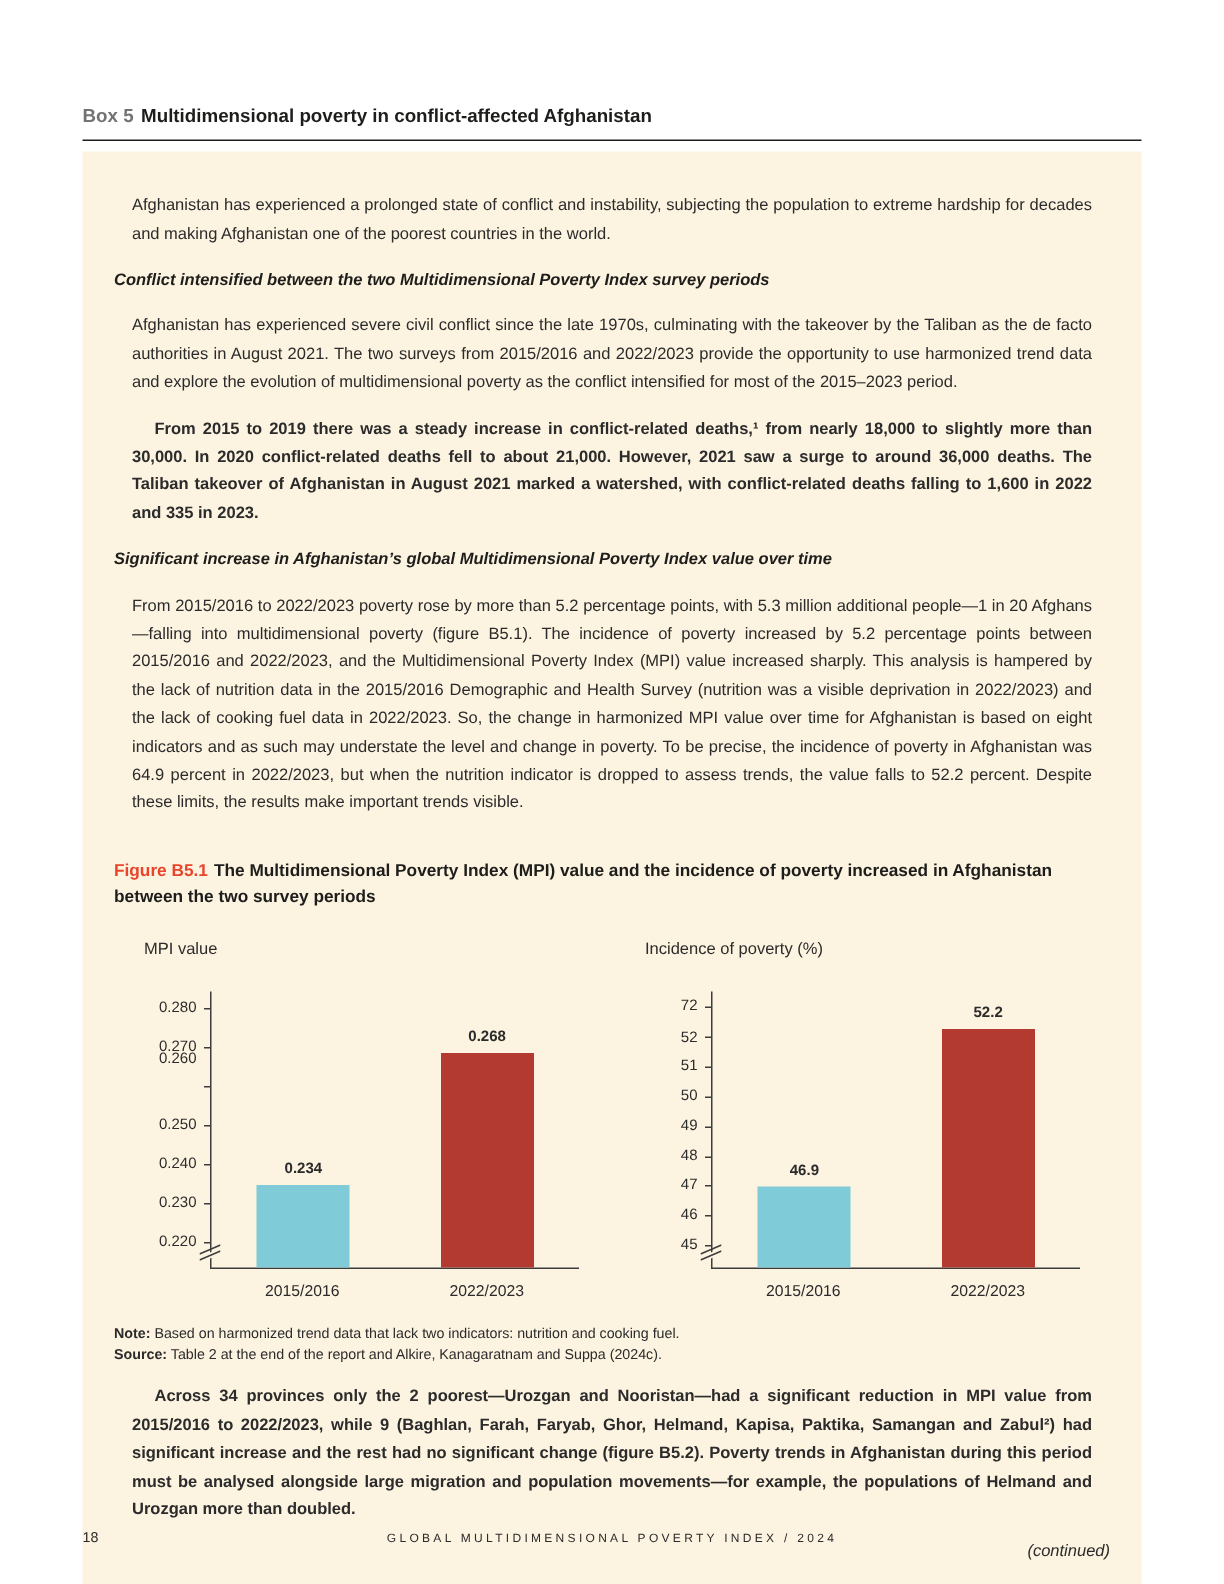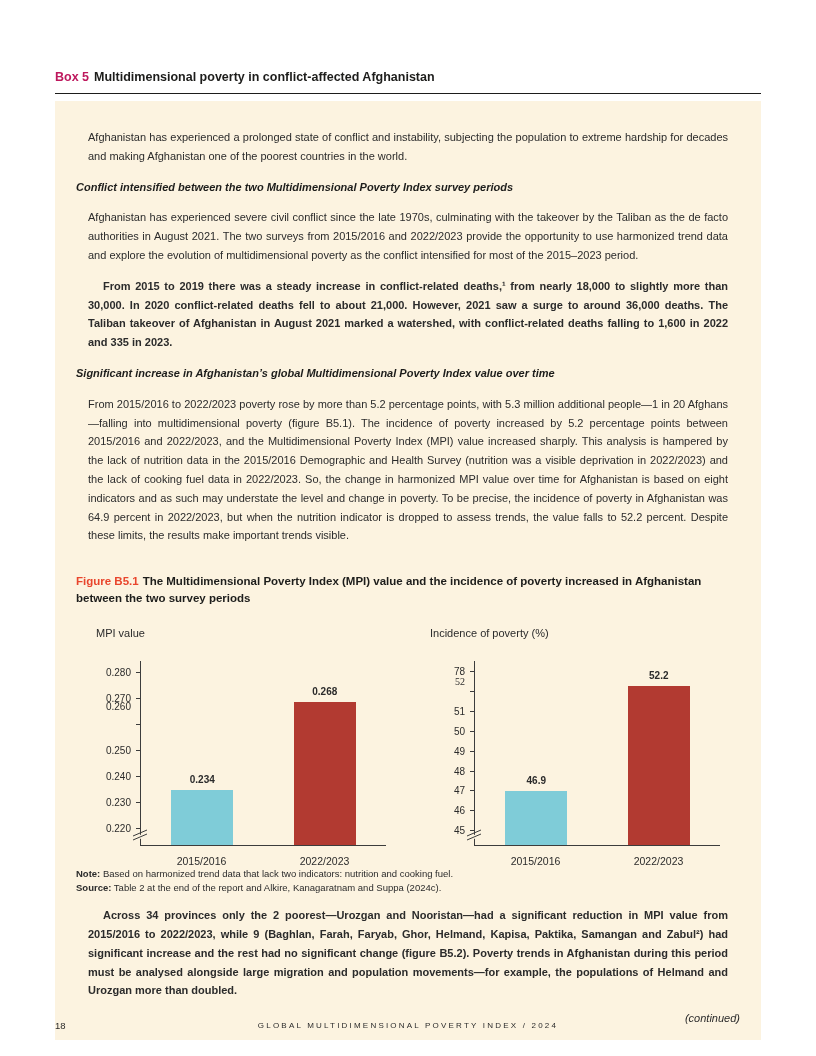--- a/index.html
+++ b/index.html
@@ -4,21 +4,21 @@
 <style>
   * { box-sizing: border-box; }
   html, body { margin: 0; padding: 0; background: #ffffff; }
   .page {
     width: 816px; height: 1056px; position: relative; overflow: hidden;
     background: #ffffff; font-family: "Liberation Sans", sans-serif; color: #2b2b2b;
   }
   .content { padding: 70px 55px 0 55px; }
 
   .box-header { font-size: 12.5px; font-weight: 700; color: #1d1d1b; }
-  .box-label { color: #be185d; margin-right: 5px; }
+  .box-label { color: #737373; margin-right: 5px; }
   .rule { border: none; border-top: 1.6px solid #1d1d1b; margin: 9px 0 0 0; }
 
   .box { background: #fcf3e0; margin-top: 7px; padding: 15px 21px 16px 21px; }
 
   .para { font-size: 11px; line-height: 18.8px; text-align: justify; margin: 12px; color: #2b2b2b; }
   .para.indent { text-indent: 15px; font-weight: bold; }
   .subhead { font-size: 11px; line-height: 18.8px; font-weight: 700; font-style: italic;
              margin: 12px 0 0 0; color: #1d1d1b; text-align: left; }
 
   .fig-caption { font-size: 11.5px; line-height: 17px; font-weight: 700; color: #1d1d1b;
@@ -38,21 +38,21 @@
   .bar-col { flex: 1; position: relative; }
   .bar { position: absolute; bottom: 0; left: 50%; transform: translateX(-50%); width: 62px; }
   .bar-value { position: absolute; left: 50%; transform: translateX(-50%); font-size: 10px;
                color: #2b2b2b; white-space: nowrap; font-weight: bold; }
   .axis-break { position: absolute; left: -8px; bottom: 3px; }
   .break-fill { fill: #fcf3e0; }
   .break-line { stroke: #3c3c3c; stroke-width: 1; }
   .xlabels { display: flex; margin-left: 44px; font-size: 10.5px; color: #2b2b2b; }
   .xlabel { flex: 1; text-align: center; padding-top: 9px; }
 
-  .note-block { }
+  .note-block { margin-top: 16px; }
   .note { font-size: 9.5px; line-height: 13.5px; margin: 0; color: #2b2b2b; text-align: left; }
   .bold { font-weight: 700; }
 
   .closing { margin-top: 12px; }
   .continued { text-align: right; font-style: italic; font-size: 11px; margin: 12px 0 0 0; color: #2b2b2b; }
 
   .footer { position: absolute; left: 55px; right: 55px; bottom: 24px; height: 12px; }
   .page-number { position: absolute; left: 0; top: 0; font-size: 9.5px; color: #2b2b2b; }
   .footer-title { position: absolute; left: 50%; transform: translateX(-50%); top: 1px;
                   font-size: 8px; letter-spacing: 2.2px; color: #2b2b2b; white-space: nowrap; }
@@ -131,22 +131,22 @@
           <div class="chart-title">Incidence of poverty (%)</div>
           <div class="chart-body">
             <div class="yticks">
                 <div class="ytick-label" style="top: 169.086px;">45</div>
                 <div class="ytick-label" style="top: 149.194px;">46</div>
                 <div class="ytick-label" style="top: 129.301px;">47</div>
                 <div class="ytick-label" style="top: 109.409px;">48</div>
                 <div class="ytick-label" style="top: 89.5161px;">49</div>
                 <div class="ytick-label" style="top: 69.6237px;">50</div>
                 <div class="ytick-label" style="top: 49.7312px;">51</div>
-                <div class="ytick-label" style="top: 20px; font-family: Liberation Serif, serif;">52</div>
-                <div class="ytick-label" style="top: 9.94624px;">78</div>
+                <div class="ytick-label" style="top: 31px;">52</div>
+                <div class="ytick-label" style="top: 9.94624px;">72</div>
               </div>
             <div class="plot">
               <div class="bars">
                   <div class="bar-col">
                     <div class="bar-value" style="bottom: 58.7097px;">46.9</div>
                     <div class="bar" style="height: 53.7097px; background: rgb(127, 204, 216);"></div>
                   </div>
                   <div class="bar-col">
                     <div class="bar-value" style="bottom: 164.14px;">52.2</div>
                     <div class="bar" style="height: 159.14px; background: rgb(178, 58, 49);"></div>

